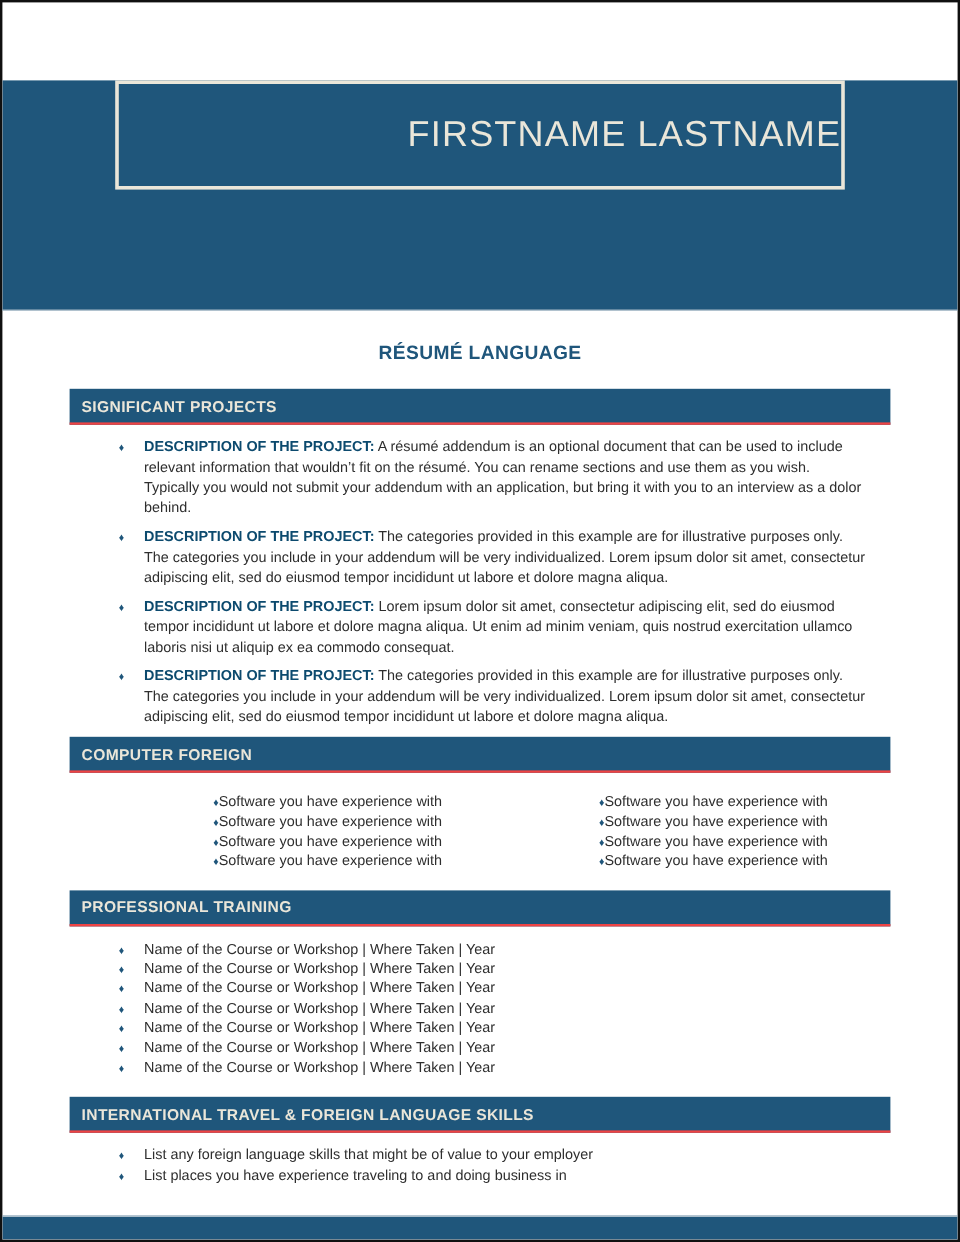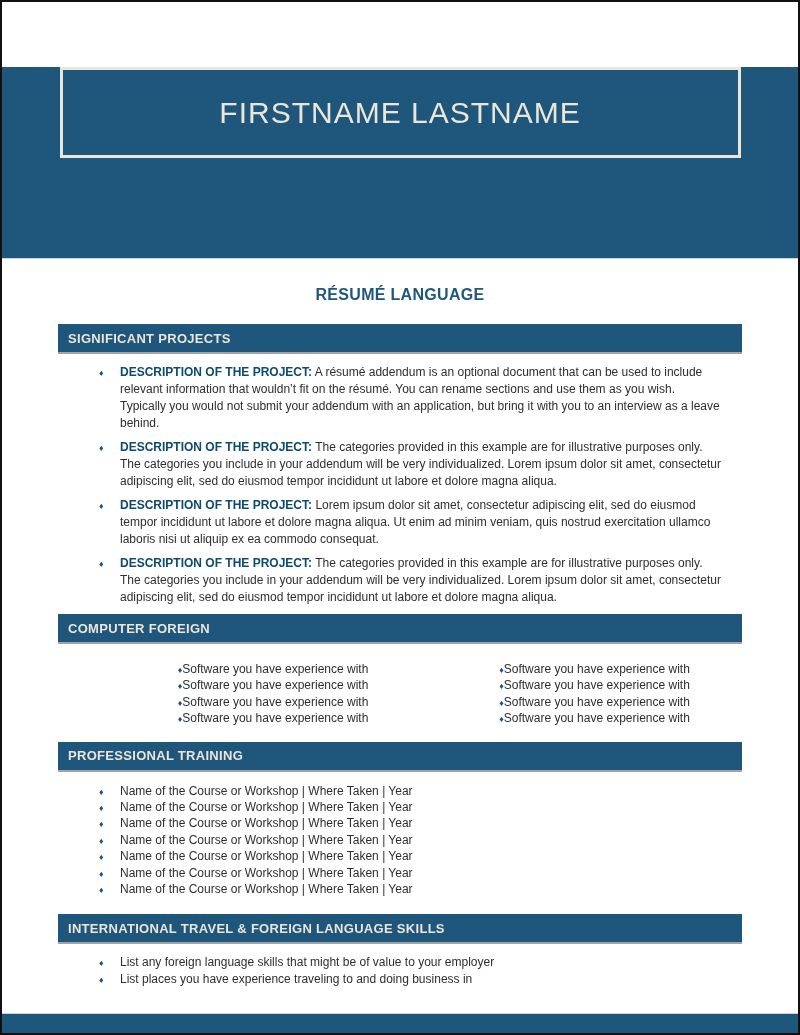--- a/index.html
+++ b/index.html
@@ -14,25 +14,25 @@
     overflow:hidden;
   }
 
   
   .header-band{
     height:192px;
     background:#1F567B;
     border-bottom:1px solid #cbd5dc;
   }
   .name-box{
-    width:681px; height:91px;
+    width:608px; height:91px;
     margin:65px auto 0 auto;
     border:3px solid #EAE6D9;
     display:flex; flex-direction:column;
-    align-items:center; justify-content:center;
+    align-items:flex-end; justify-content:center;
     gap:13px;
   }
   .name{
     color:#EAE6D9;
     font-size:30px;
     font-weight:400;
     letter-spacing:1px;
     line-height:32px;
     white-space:nowrap;
   }
@@ -50,21 +50,21 @@
     text-align:center;
     color:#1F567B;
     font-size:16px;
     font-weight:bold;
     letter-spacing:0.3px;
     line-height:20px;
   }
   .section-bar{
     height:30px;
     background:#1F567B;
-    border-bottom:2px solid #a3a3a3;
+    border-bottom:2px solid #ef4444;
     display:flex; align-items:center;
     padding-left:10px;
   }
   .section-bar .bar-label{
     color:#EAE6D9;
     font-size:13px;
     font-weight:bold;
     letter-spacing:0.3px;
   }
   .sec-projects .section-bar{ margin-top:19px; }
@@ -135,21 +135,21 @@
 
     <h2 class="doc-title">RÉSUMÉ LANGUAGE</h2>
 
     <section class="sec-projects">
       <div class="section-bar">
         <span class="bar-label">SIGNIFICANT PROJECTS</span>
       </div>
       <ul class="blist">
         <li class="bullet">
           <span class="dm">♦</span>
-          <p class="bt"><strong>DESCRIPTION OF THE PROJECT:</strong> <span>A résumé addendum is an optional document that can be used to include relevant information that wouldn’t fit on the résumé. You can rename sections and use them as you wish. Typically you would not submit your addendum with an application, but bring it with you to an interview as a leave behind.</span></p>
+          <p class="bt"><strong>DESCRIPTION OF THE PROJECT:</strong> <span>A résumé addendum is an optional document that can be used to include relevant information that wouldn’t fit on the résumé. You can rename sections and use them as you wish. Typically you would not submit your addendum with an application, but bring it with you to an interview as a dolor behind.</span></p>
         </li>
         <li class="bullet">
           <span class="dm">♦</span>
           <p class="bt"><strong>DESCRIPTION OF THE PROJECT:</strong> <span>The categories provided in this example are for illustrative purposes only. The categories you include in your addendum will be very individualized. Lorem ipsum dolor sit amet, consectetur adipiscing elit, sed do eiusmod tempor incididunt ut labore et dolore magna aliqua.</span></p>
         </li>
         <li class="bullet">
           <span class="dm">♦</span>
           <p class="bt"><strong>DESCRIPTION OF THE PROJECT:</strong> <span>Lorem ipsum dolor sit amet, consectetur adipiscing elit, sed do eiusmod tempor incididunt ut labore et dolore magna aliqua. Ut enim ad minim veniam, quis nostrud exercitation ullamco laboris nisi ut aliquip ex ea commodo consequat.</span></p>
         </li>
         <li class="bullet">

